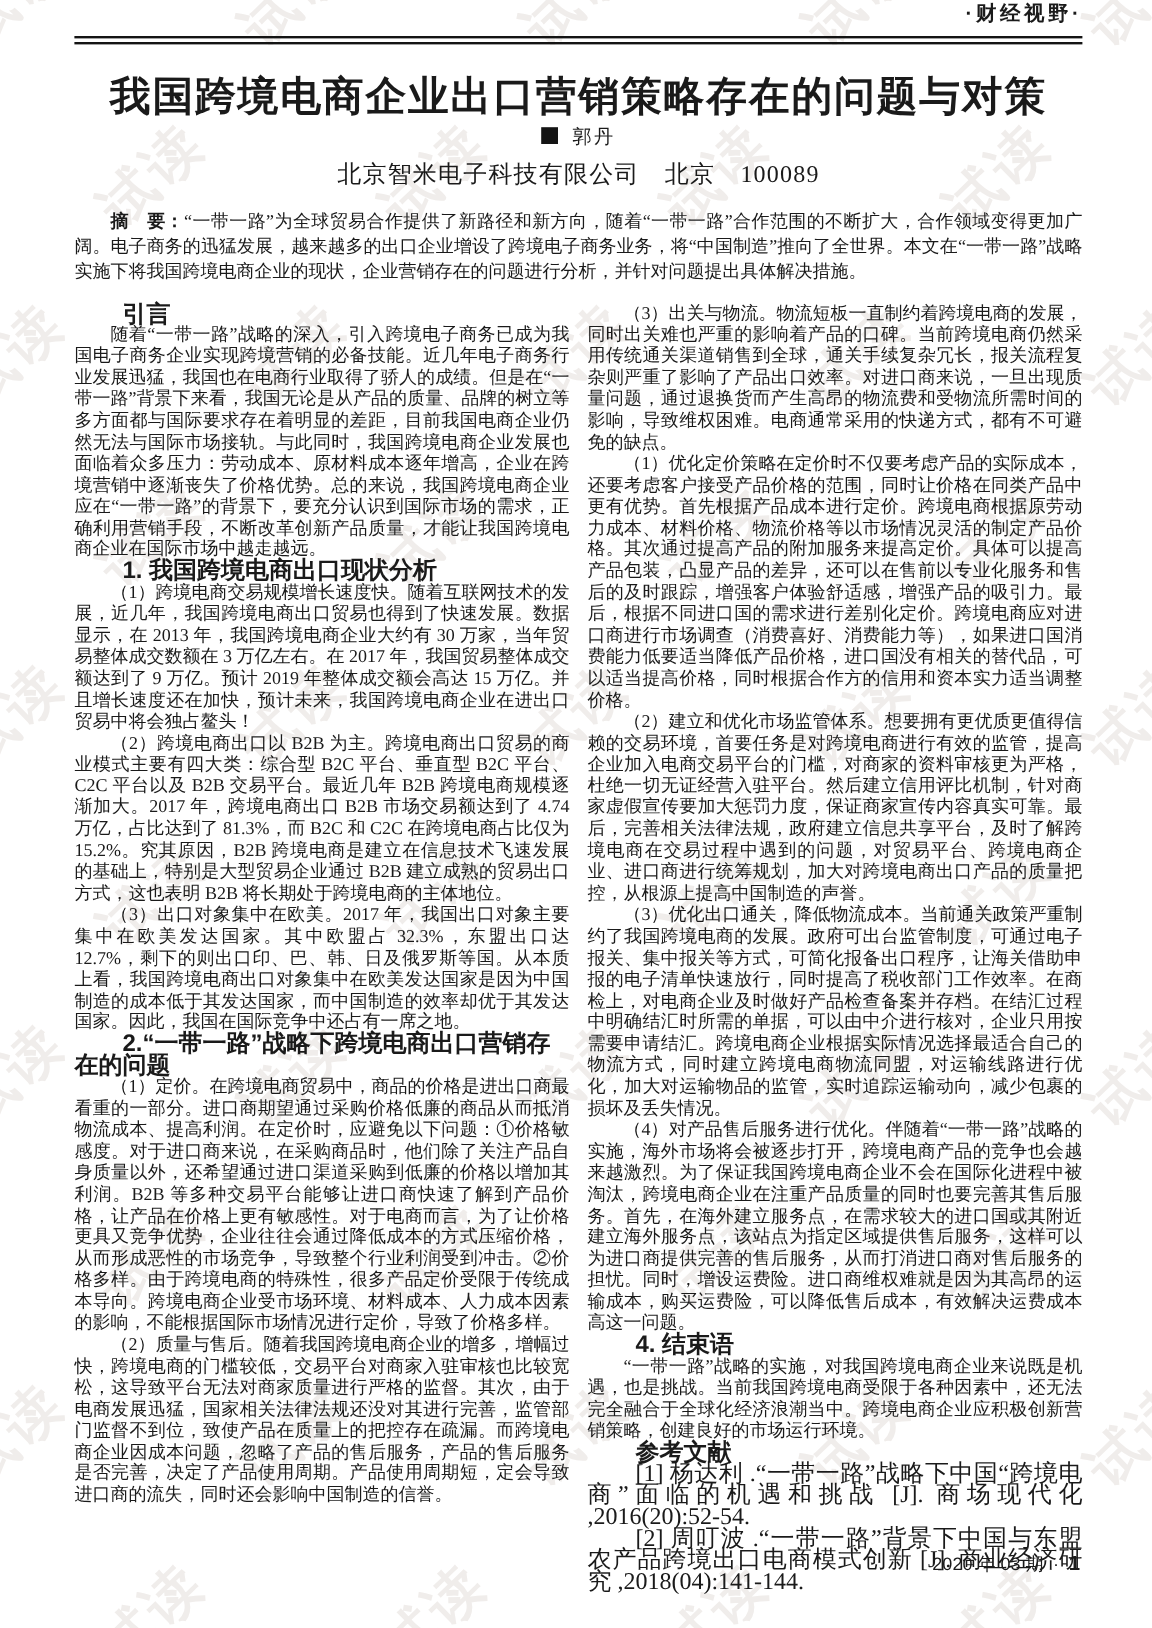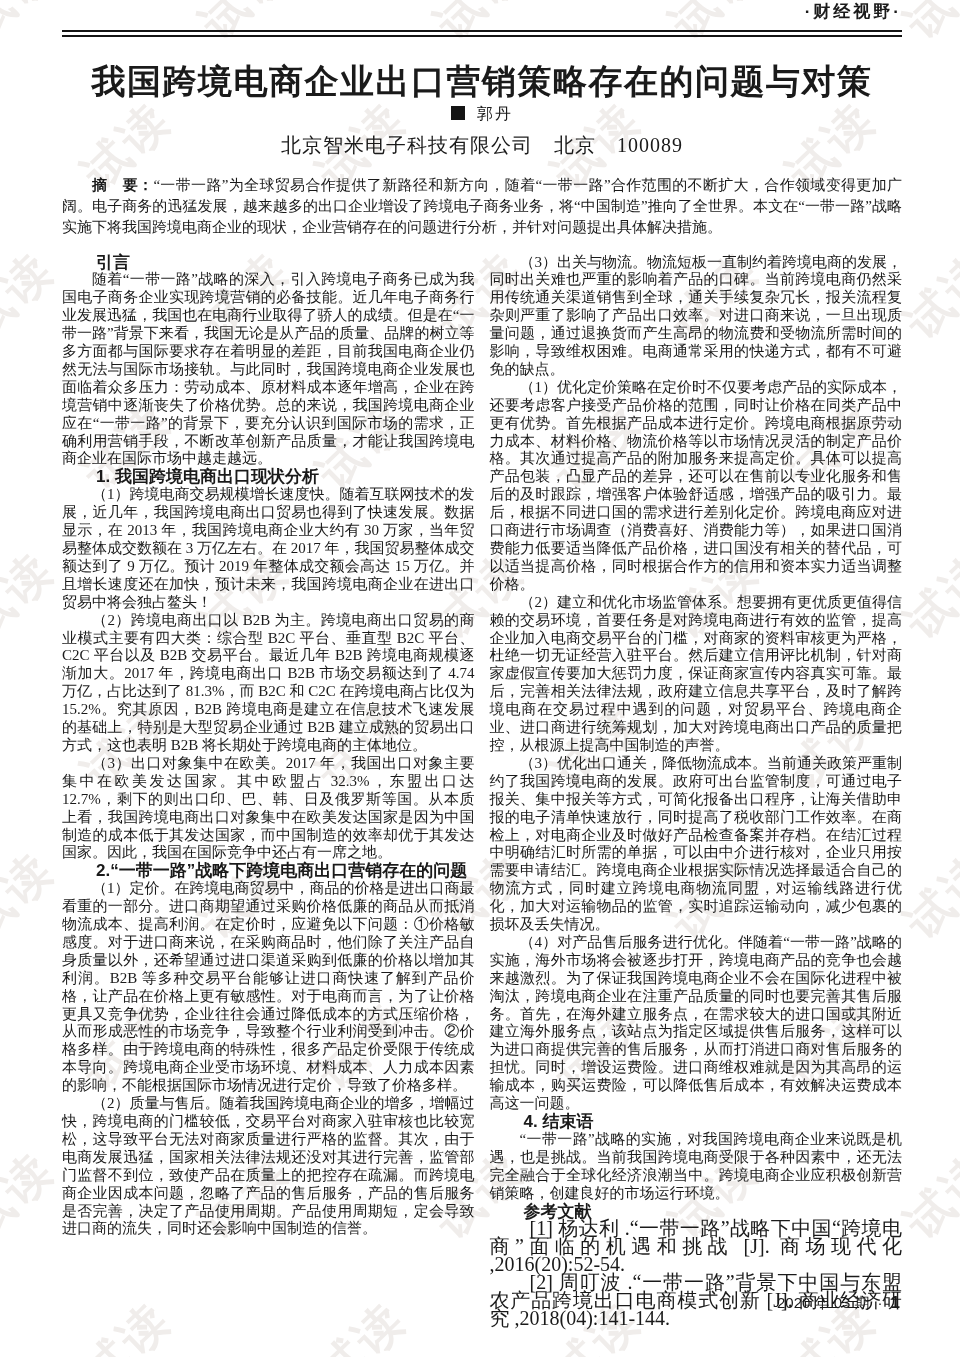--- a/index.html
+++ b/index.html
@@ -90,21 +90,21 @@
     flex:1 1 0;
     min-width:0;
     font-size:15px;
     line-height:17.9px;
     text-align:justify;
   }
   .col p{margin:0;text-indent:2em;}
   .col .h{
     font-family:"Liberation Sans", sans-serif;
     font-weight:bold;
-    font-size:17px;
+    font-size:20px;
     text-align:left;
   }
   .col .ref{font-size:20px;}
   .footer{
     position:absolute;
     z-index:1;
     right:60px;
     bottom:44px;
     font-size:15px;
     font-family:"Liberation Sans", sans-serif;

